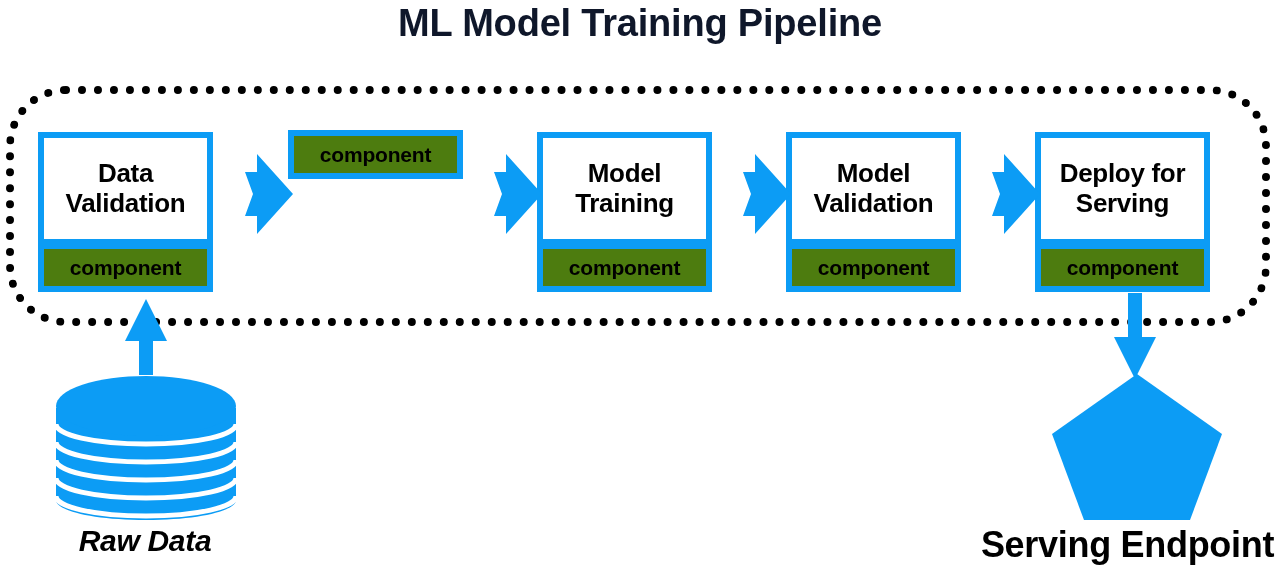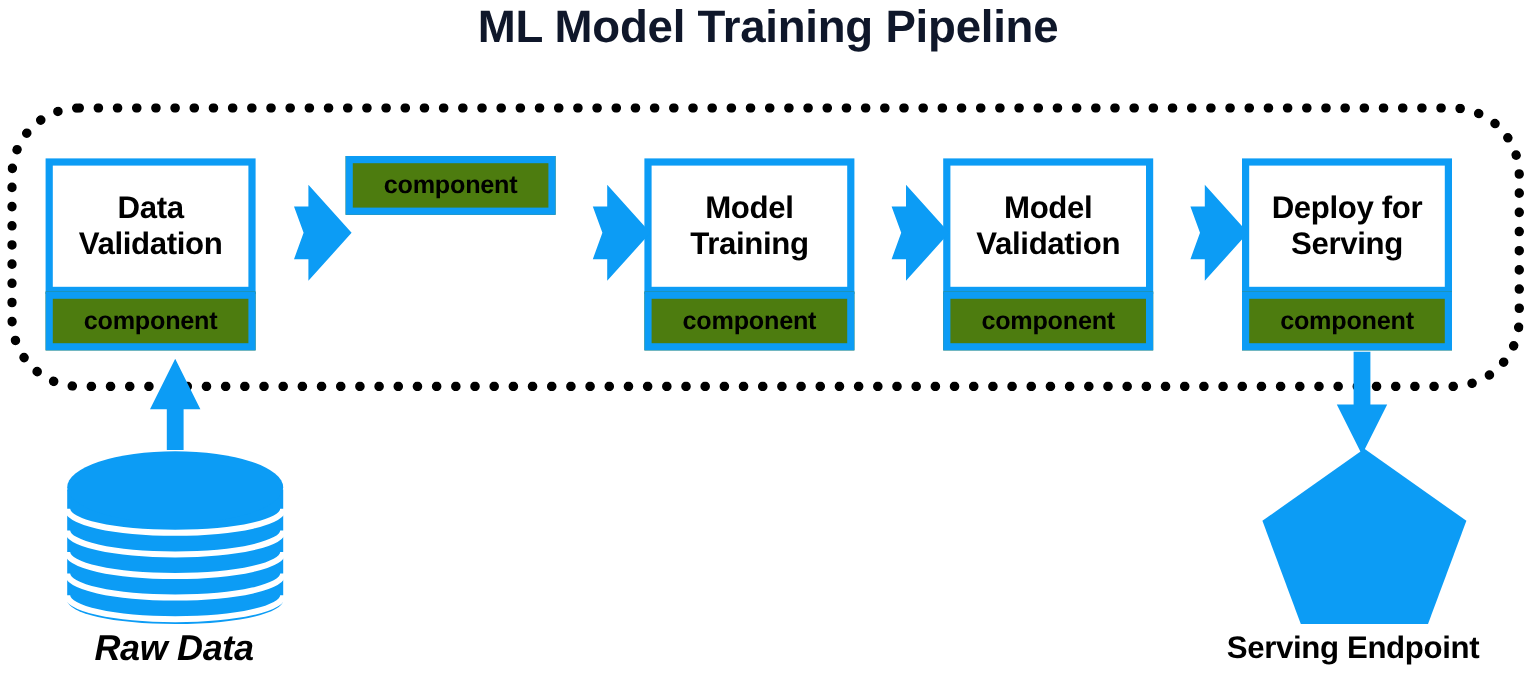--- a/index.html
+++ b/index.html
@@ -150,21 +150,21 @@
     top: 372px;
     width: 174px;
     height: 150px;
   }
   #serving-endpoint-label {
     position: absolute;
     left: 975px;
     top: 524px;
     width: 305px;
     text-align: center;
-    font-size: 26px;
+    font-size: 36px;
     font-weight: bold;
     letter-spacing: -0.3px;
   }
 </style>
 </head>
 <body>
 
 <div id="diagram-title">ML Model Training Pipeline</div>
 
 <div id="pipeline-container"></div>

